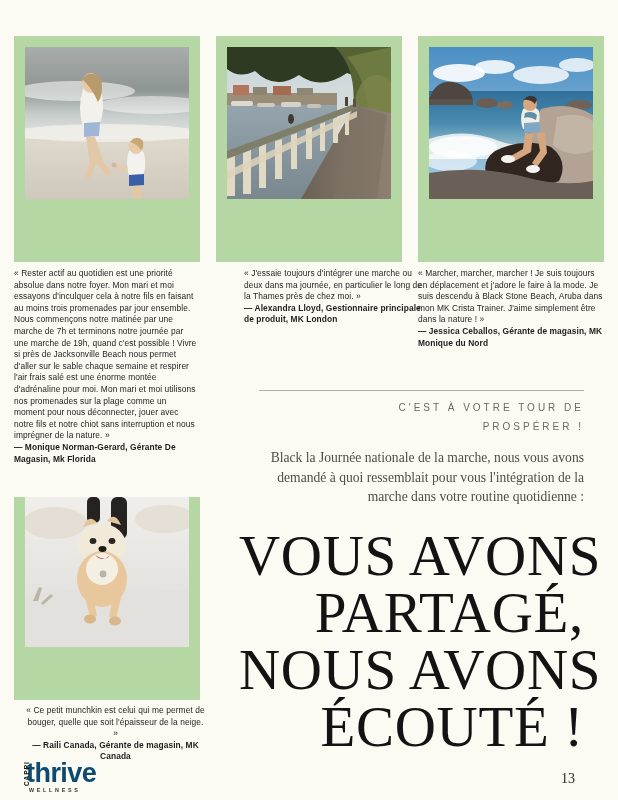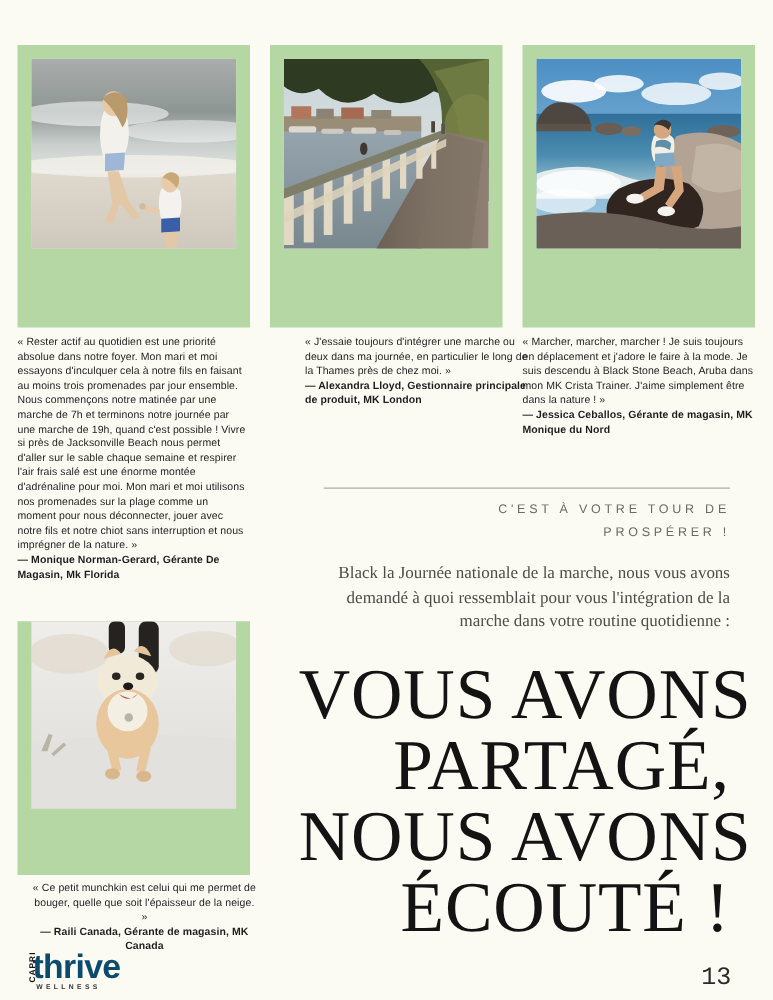--- a/index.html
+++ b/index.html
@@ -90,22 +90,22 @@
     position:absolute;
     left:15px;top:27px;
     font-size:5.4px;
     font-weight:bold;
     letter-spacing:.50em;
     color:#333;
     white-space:nowrap;
   }
   .pageno{
     position:absolute;
-    font-family:Liberation Mono, monospace;
-    font-size:20px;
+    font-family:Liberation Serif, serif;
+    font-size:14px;
     color:#2a2a2a;
   }
 </style>
 </head>
 <body>
 
 <div class="page">
 
   <div class="card" style="left:14px;top:36px;width:186px;height:226px;">
     <div class="photo" style="left:11px;top:11px;width:164px;height:152px;">

